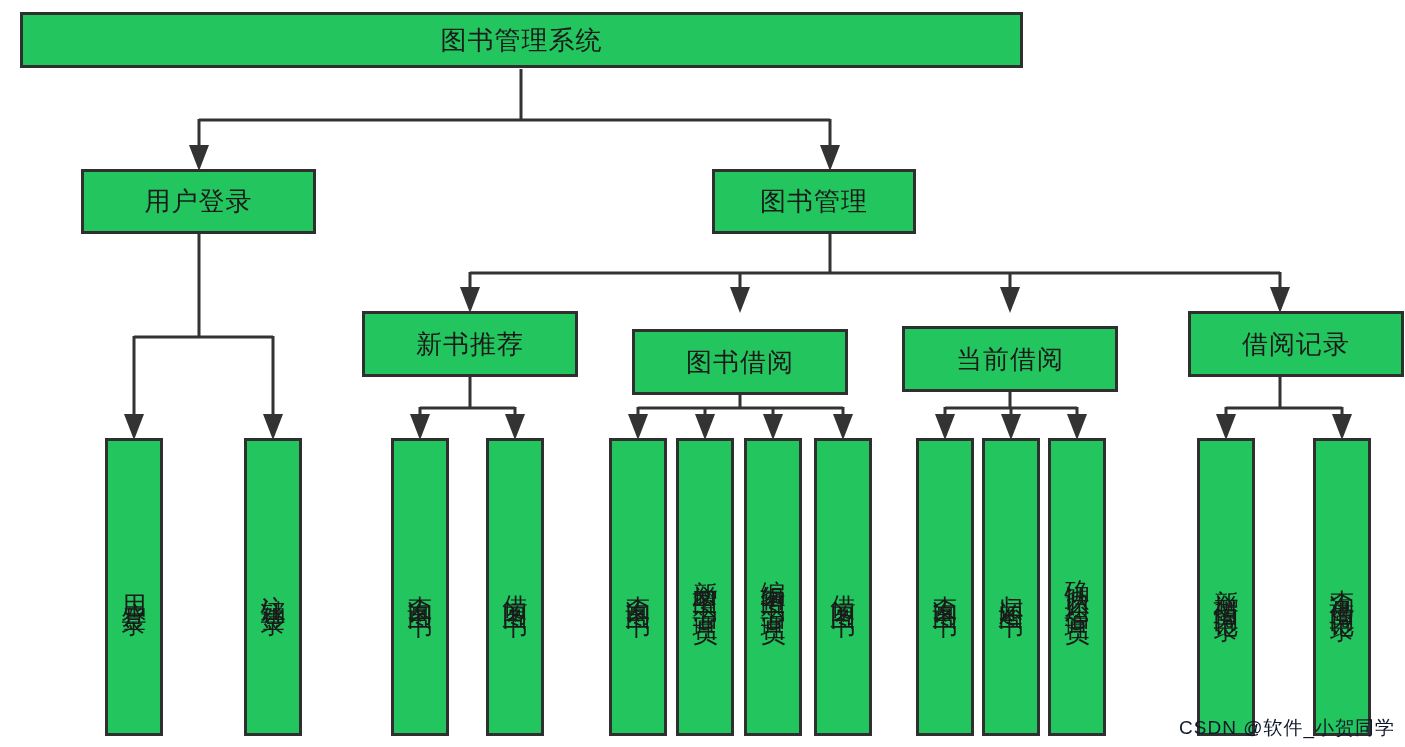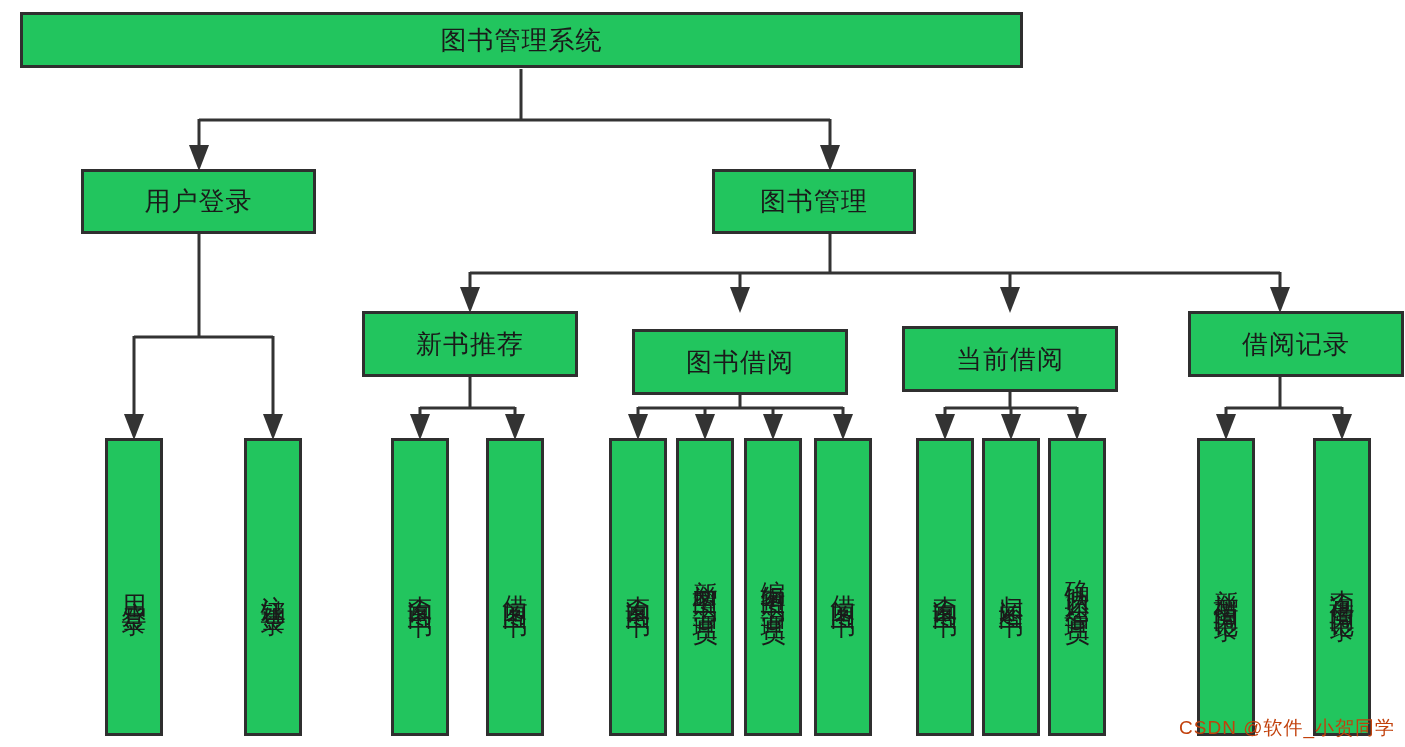--- a/index.html
+++ b/index.html
@@ -44,21 +44,21 @@
     font-size: 25px;
     letter-spacing: 6px;
     line-height: 1;
     color: #1a1a1a;
   }
   .watermark {
     position: absolute;
     right: 10px;
     bottom: 6px;
     font-size: 19px;
-    color: #c2410c;
+    color: #0f172a;
     letter-spacing: 1px;
     z-index: 2;
     white-space: nowrap;
   }
 </style>
 </head>
 <body>
 
 <div class="canvas">
 

